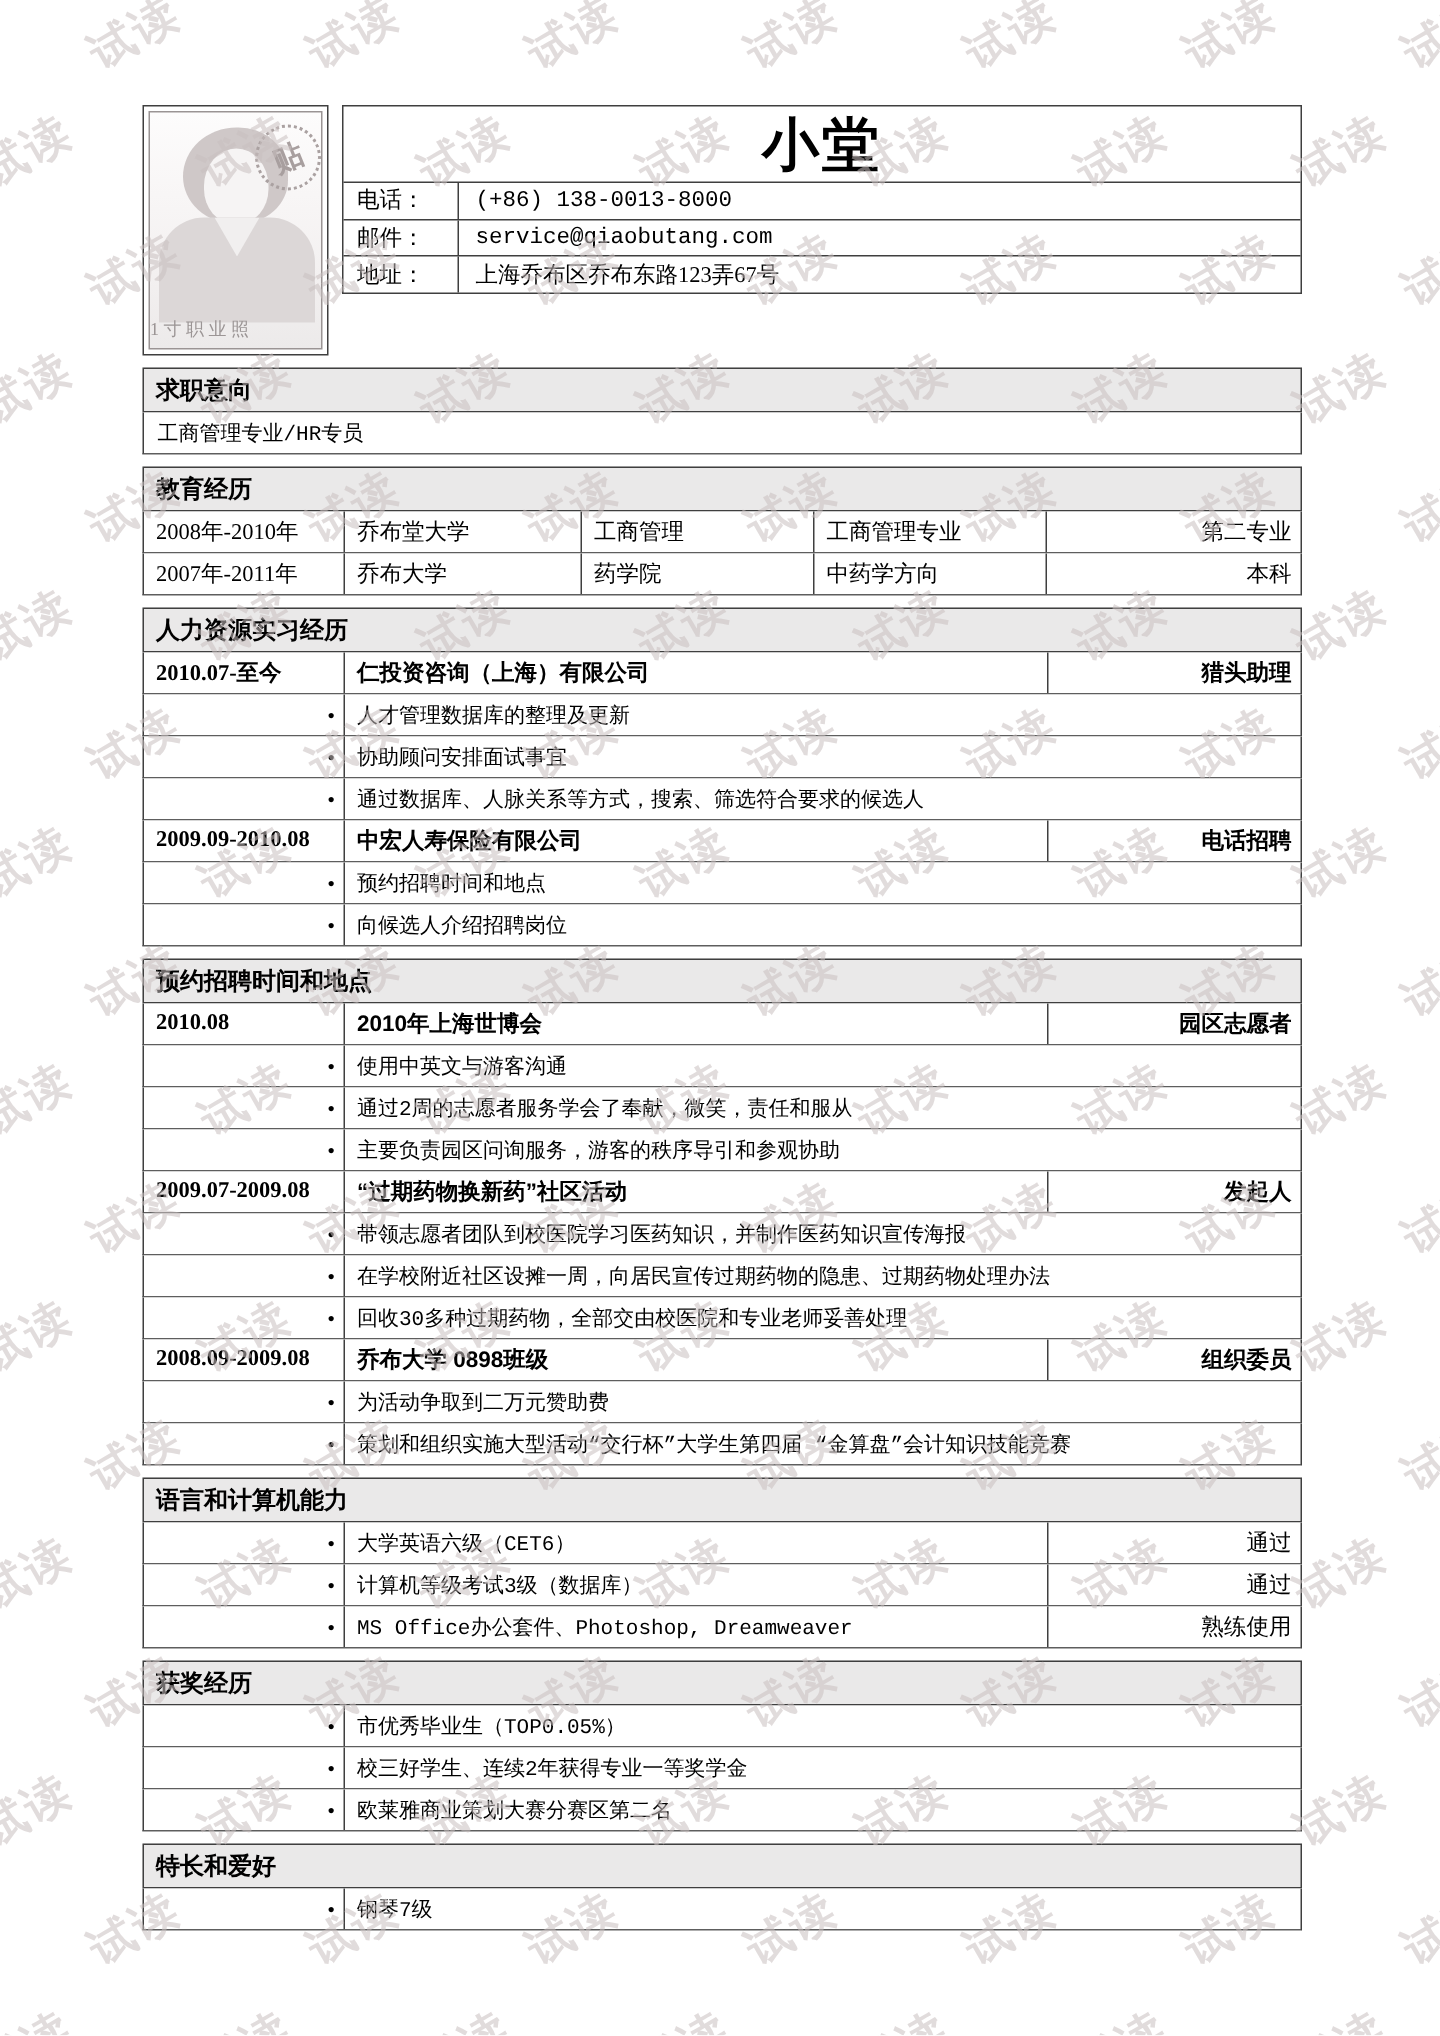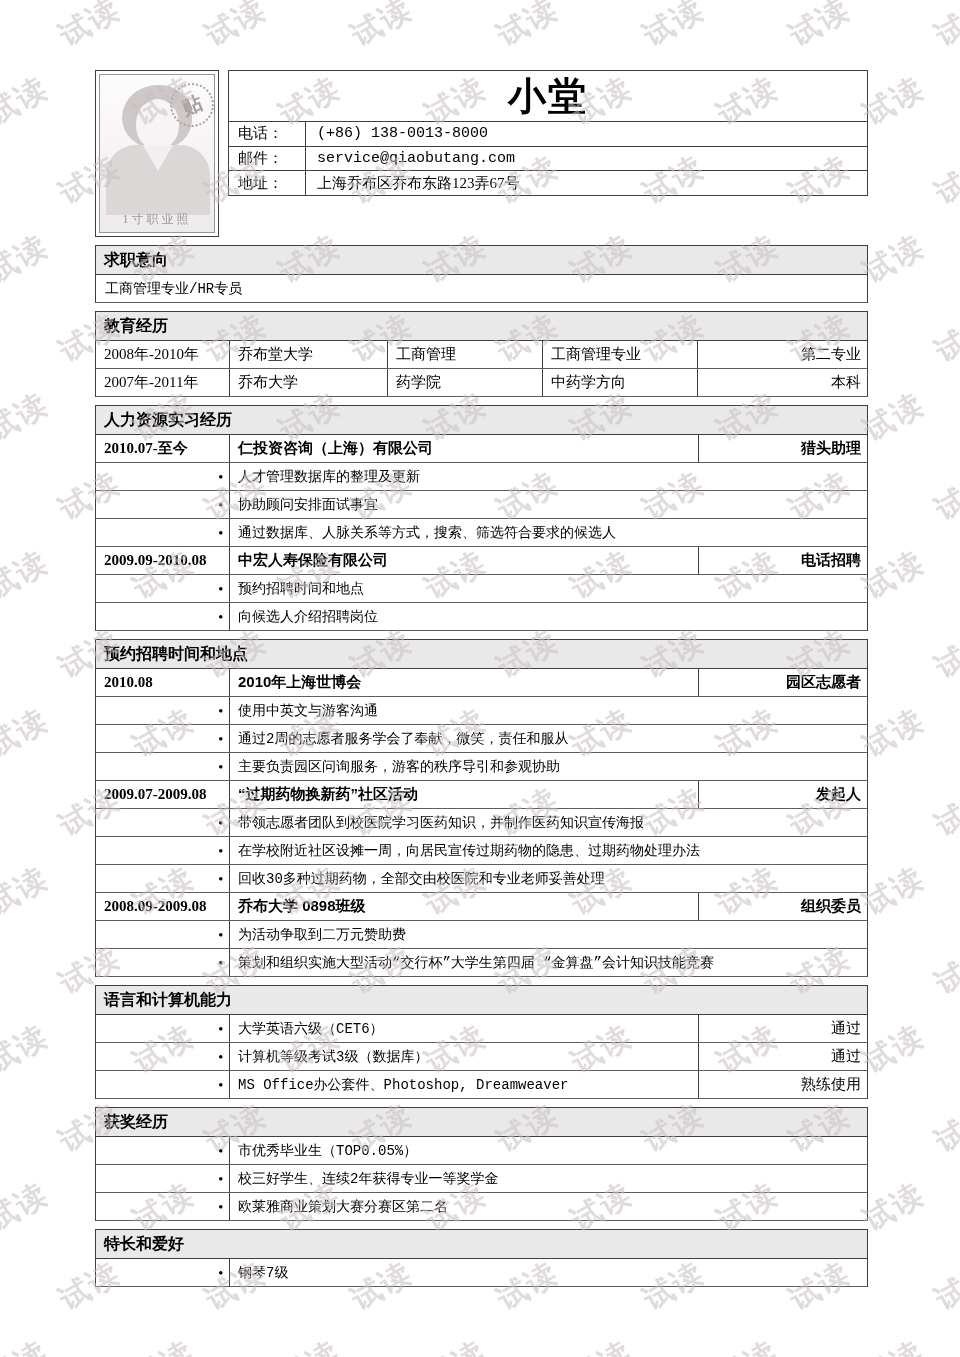--- a/index.html
+++ b/index.html
@@ -17,21 +17,21 @@
            border-radius:52% 48% 46% 50%;}
   .ph-face{position:absolute;top:24px;left:36px;width:43px;height:50px;background:#f6f4f4;
            border-radius:50% 50% 46% 46%;}
   .ph-body{position:absolute;top:70px;left:6px;width:104px;height:70px;background:#dcd7d7;
            border-radius:30px 30px 0 0;}
   .ph-collar{position:absolute;top:70px;left:43px;width:30px;height:26px;background:#f1efef;
              clip-path:polygon(0 0,100% 0,50% 100%);}
   .stamp{position:absolute;top:8px;right:0px;width:44px;height:44px;border:2px dotted #aaa1a1;
          border-radius:50%;color:#a89f9f;font-size:20px;font-weight:bold;display:flex;
          align-items:center;justify-content:center;transform:rotate(-22deg);box-sizing:border-box;}
-  .photo-caption{position:absolute;bottom:4px;width:100%;text-align:center;font-size:12px;
+  .photo-caption{position:absolute;bottom:4px;width:100%;text-align:left;font-size:12px;
                  letter-spacing:3px;color:#9b9595;white-space:nowrap;}
   .id-block{flex:1;height:126px;border:1px solid #3f3f3f;box-sizing:border-box;
             display:flex;flex-direction:column;background:#fff;}
   .name-row{height:50px;flex:none;border-bottom:1px solid #3f3f3f;display:flex;
             align-items:center;justify-content:center;font-size:38px;font-weight:bold;letter-spacing:2px;}
   .contact-row{flex:1;display:flex;border-bottom:1px solid #3f3f3f;}
   .contact-row:last-child{border-bottom:none;}
   .contact-label{width:77px;flex:none;border-right:1px solid #3f3f3f;display:flex;
                  align-items:center;padding-left:9px;font-weight:normal;font-size:15px;box-sizing:border-box;}
   .contact-value{flex:1;display:flex;align-items:center;padding-left:11px;font-size:15px;overflow:hidden;white-space:nowrap;}

